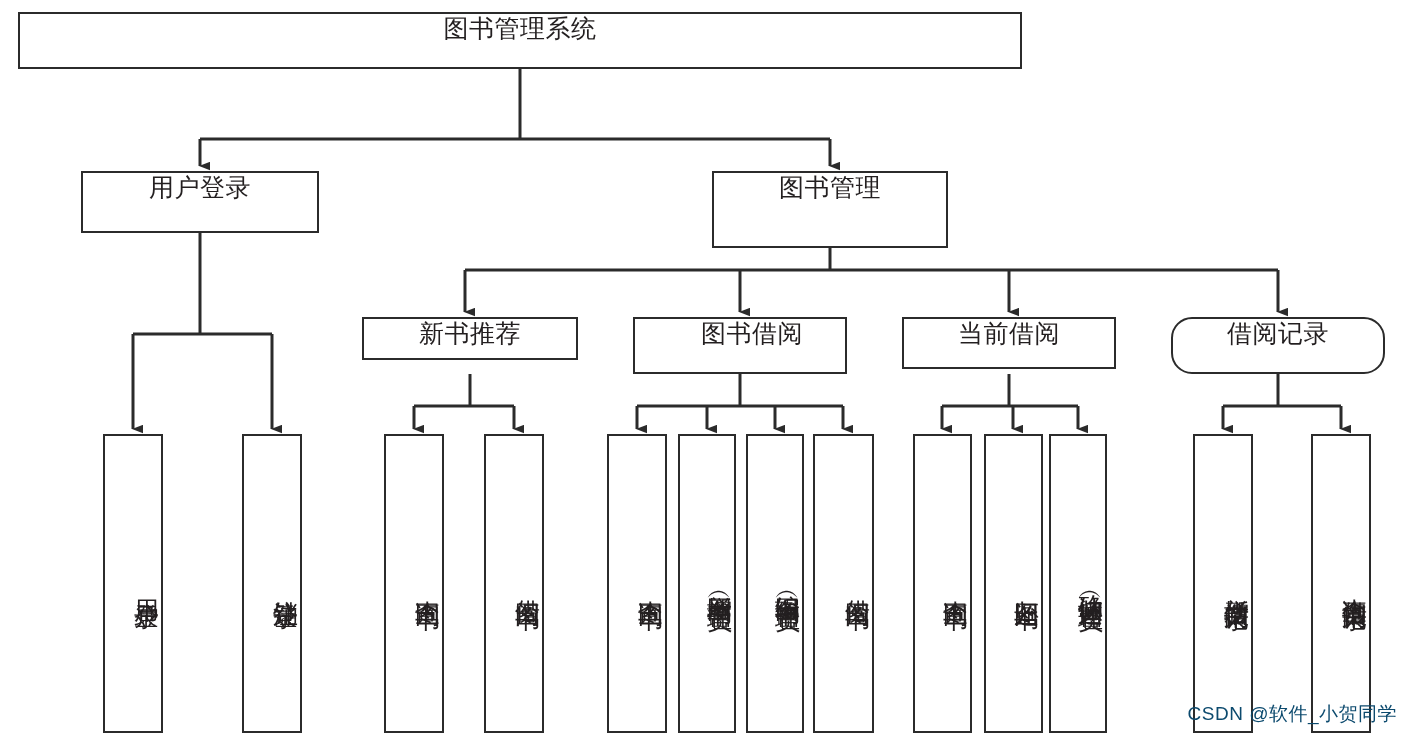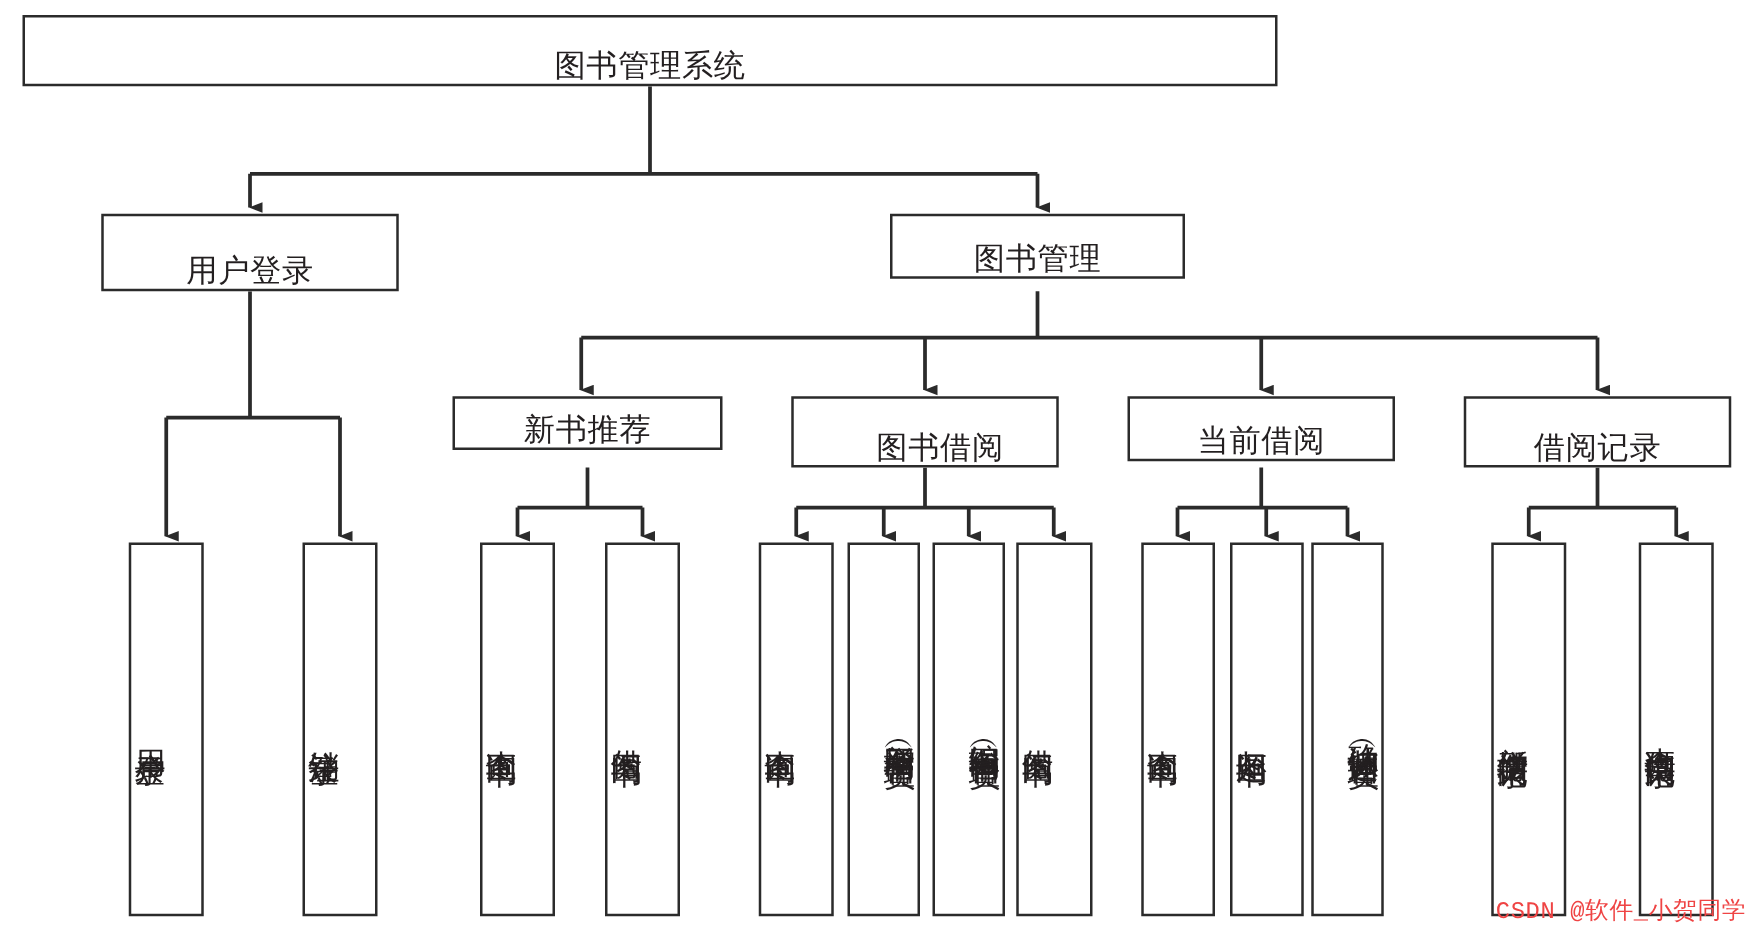--- a/index.html
+++ b/index.html
@@ -26,21 +26,21 @@
     width: 1405px;
     height: 747px;
     pointer-events: none;
   }
   .node {
     position: absolute;
     box-sizing: border-box;
     border: 2.5px solid #2b2b2b;
     background: #ffffff;
     display: flex;
-    align-items: flex-end;
+    align-items: flex-start;
     justify-content: center;
     text-align: center;
     line-height: 1.18;
     color: #231f20;
   }
   .node.horiz {
     font-size: 25px;
     letter-spacing: 0.5px;
   }
   .node.vert {
@@ -54,26 +54,26 @@
     align-items: flex-start;
     justify-content: center;
   }
   .node-label {
     display: block;
     white-space: pre-line;
   }
   #watermark {
     position: absolute;
     right: 8px;
-    bottom: 6px;
+    bottom: 20px;
     font-size: 19px;
-    color: #ef4444;
+    color: #0c4a6e;
     letter-spacing: 0.5px;
     white-space: nowrap;
-    font-family: Liberation Mono, monospace;
+    font-family: Liberation Sans, sans-serif;
   }
 </style>
 </head>
 <body>
 
 <div id="canvas">
 
   <svg id="edges" viewBox="0 0 1405 747" xmlns="http://www.w3.org/2000/svg">
     <defs>
       <marker id="arrow" markerWidth="9" markerHeight="11" refX="4.2" refY="10" orient="auto" markerUnits="userSpaceOnUse">
@@ -124,33 +124,33 @@
     </g>
   </svg>
 
   <div id="nodes">
       <div class="node horiz" style="left: 18px; top: 12px; width: 1004px; height: 57px;">
         <span class="node-label">图书管理系统</span>
       </div>
       <div class="node horiz" style="left: 81px; top: 171px; width: 238px; height: 62px;">
         <span class="node-label">用户登录</span>
       </div>
-      <div class="node horiz" style="left: 712px; top: 171px; width: 236px; height: 52px;">
+      <div class="node horiz" style="left: 712px; top: 171px; width: 236px; height: 77px;">
         <span class="node-label">图书管理</span>
       </div>
       <div class="node horiz" style="left: 362px; top: 317px; width: 216px; height: 43px;">
         <span class="node-label">新书推荐</span>
       </div>
       <div class="node horiz" style="left: 633px; top: 317px; width: 214px; height: 57px; padding-left: 24px;">
         <span class="node-label">图书借阅</span>
       </div>
       <div class="node horiz" style="left: 902px; top: 317px; width: 214px; height: 52px;">
         <span class="node-label">当前借阅</span>
       </div>
-      <div class="node horiz" style="left: 1171px; top: 317px; width: 214px; height: 57px;">
+      <div class="node horiz" style="left: 1171px; top: 317px; width: 214px; height: 57px; border-radius: 21px;">
         <span class="node-label">借阅记录</span>
       </div>
       <div class="node vert" style="left: 103px; top: 434px; width: 60px; height: 299px;">
         <span class="node-label">用户登录</span>
       </div>
       <div class="node vert" style="left: 242px; top: 434px; width: 60px; height: 299px;">
         <span class="node-label">注销登录</span>
       </div>
       <div class="node vert" style="left: 384px; top: 434px; width: 60px; height: 299px;">
         <span class="node-label">查询图书</span>

